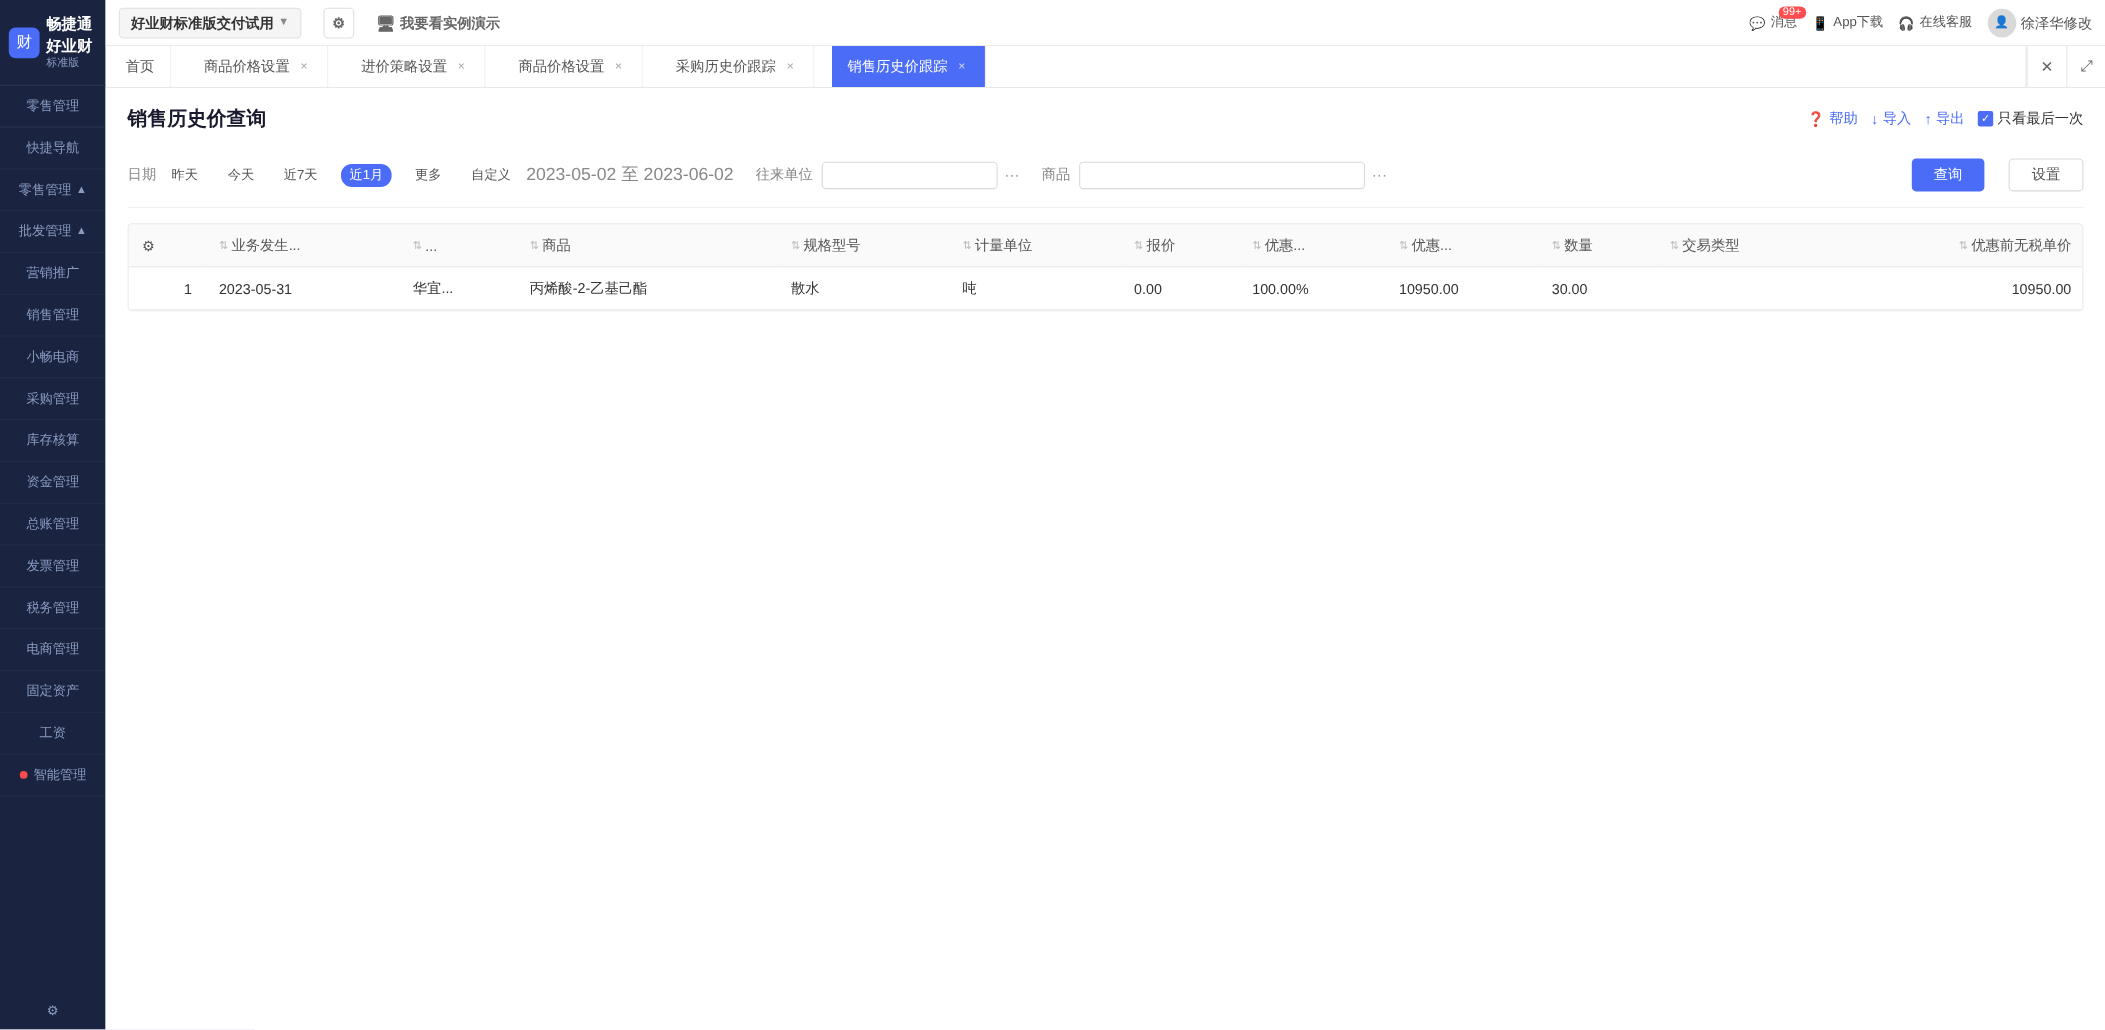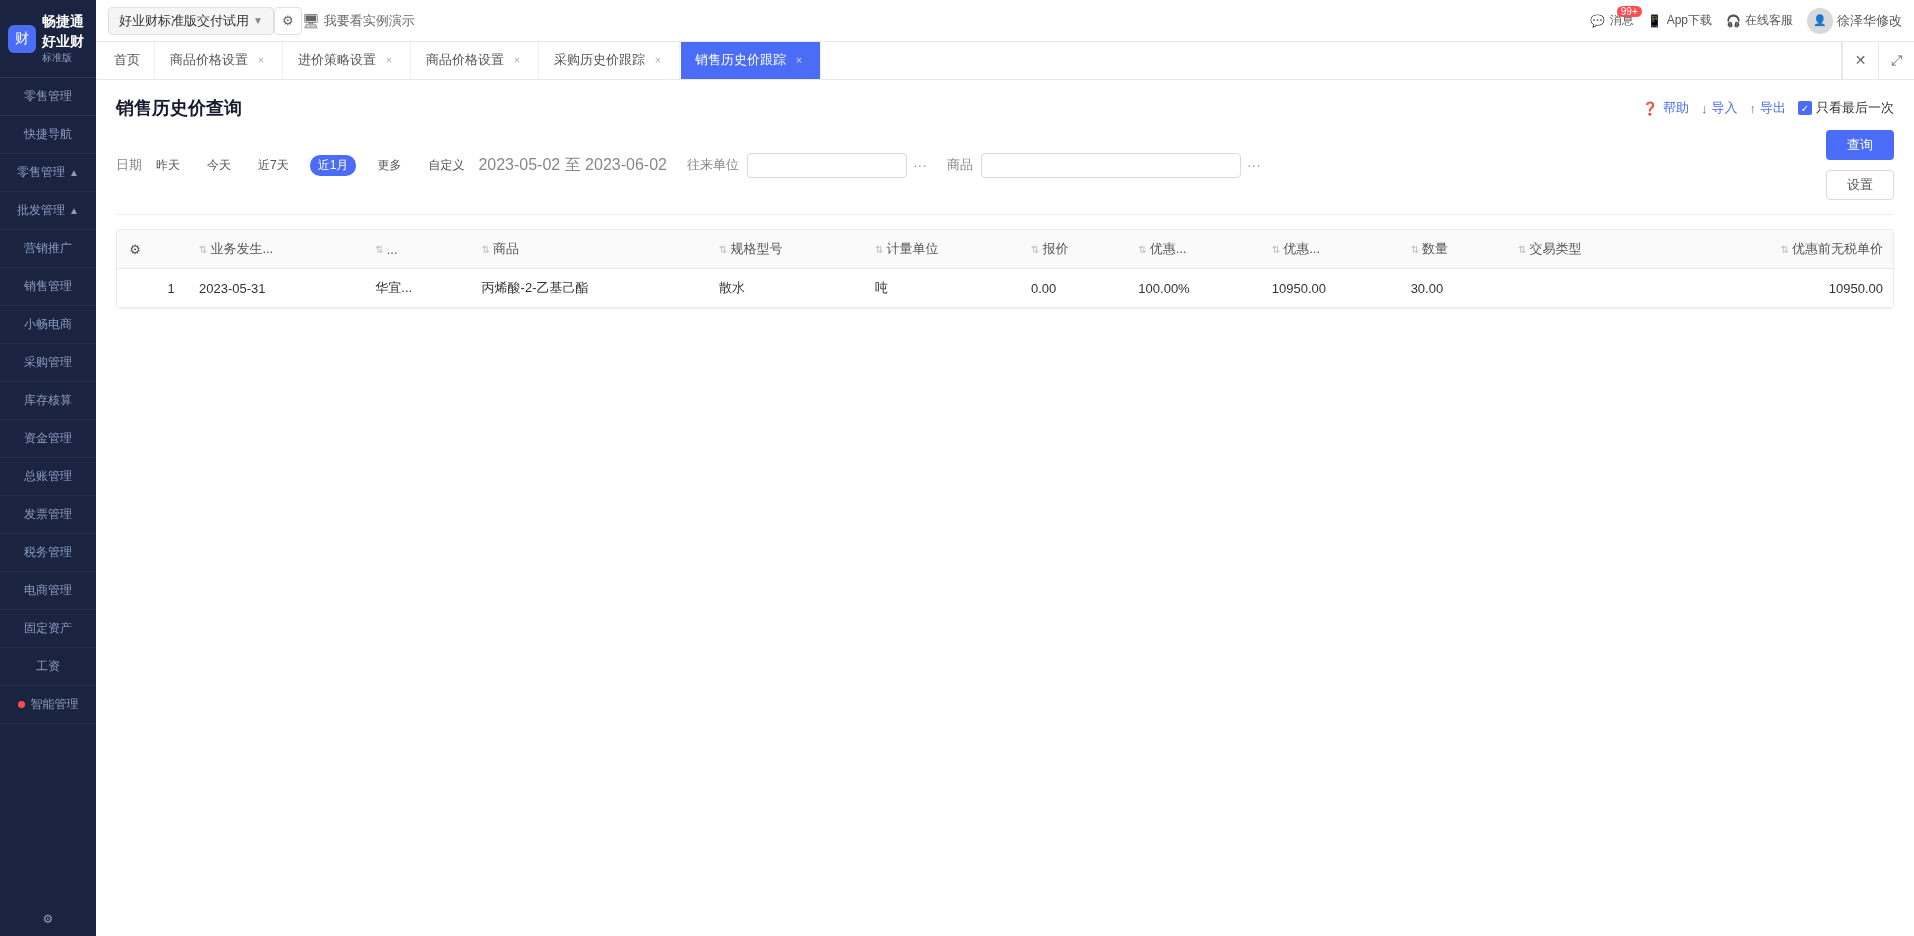--- a/index.html
+++ b/index.html
@@ -81,22 +81,23 @@
       background: #fff;
       height: 42px;
       display: flex;
       align-items: center;
       padding: 0 12px;
       border-bottom: 1px solid #e8e8e8;
       gap: 12px;
       flex-shrink: 0;
     }
     .topbar-left {
-      display: flex; align-items: center; gap: 0;
+      display: flex; align-items: center; gap: 20px;
       flex: 1;
+      font-weight: bold;
     }
     .topbar-selector {
       display: flex; align-items: center; gap: 4px;
       background: #f5f5f5;
       border: 1px solid #e0e0e0;
       border-radius: 4px;
       padding: 4px 10px;
       cursor: pointer;
       font-size: 13px;
     }
@@ -140,25 +141,25 @@
       border-radius: 50%;
       display: flex; align-items: center; justify-content: center;
       font-size: 11px; color: #666;
     }
 
     
     .tabbar {
       background: #fff;
       height: 38px;
       display: flex;
-      align-items: flex-end;
+      align-items: center;
       border-bottom: 1px solid #e8e8e8;
       flex-shrink: 0;
       padding: 0 0 0 4px;
-      gap: 1px;
+      gap: 16px;
       overflow-x: auto;
     }
     .tabbar::-webkit-scrollbar { height: 0; }
     .tab-item {
       height: 38px;
       padding: 0 14px;
       display: flex; align-items: center; gap: 6px;
       font-size: 13px;
       color: #555;
       cursor: pointer;
@@ -205,21 +206,21 @@
       margin: 0;
       min-height: 100%;
       padding: 16px 20px;
     }
 
     
     .page-header {
       display: flex;
       align-items: center;
       justify-content: space-between;
-      margin-bottom: 0;
+      margin-bottom: 14px;
     }
     .page-title {
       font-size: 18px;
       font-weight: 600;
       color: #1a1a2e;
     }
     .page-header-actions {
       display: flex; align-items: center; gap: 12px;
     }
     .header-action-item {
@@ -285,21 +286,21 @@
       width: 160px;
       outline: none;
       color: #333;
     }
     .filter-dots {
       color: #999; cursor: pointer; font-size: 14px;
     }
 
     
     .action-btns {
-      display: flex; flex-direction: column; gap: 10px; margin-left: auto;
+      display: flex; flex-direction: row; gap: 22px; margin-left: auto;
     }
     .btn-query {
       background: #4a6cf7;
       color: #fff;
       border: none;
       border-radius: 4px;
       padding: 6px 20px;
       font-size: 13px;
       cursor: pointer;
       font-family: inherit;

